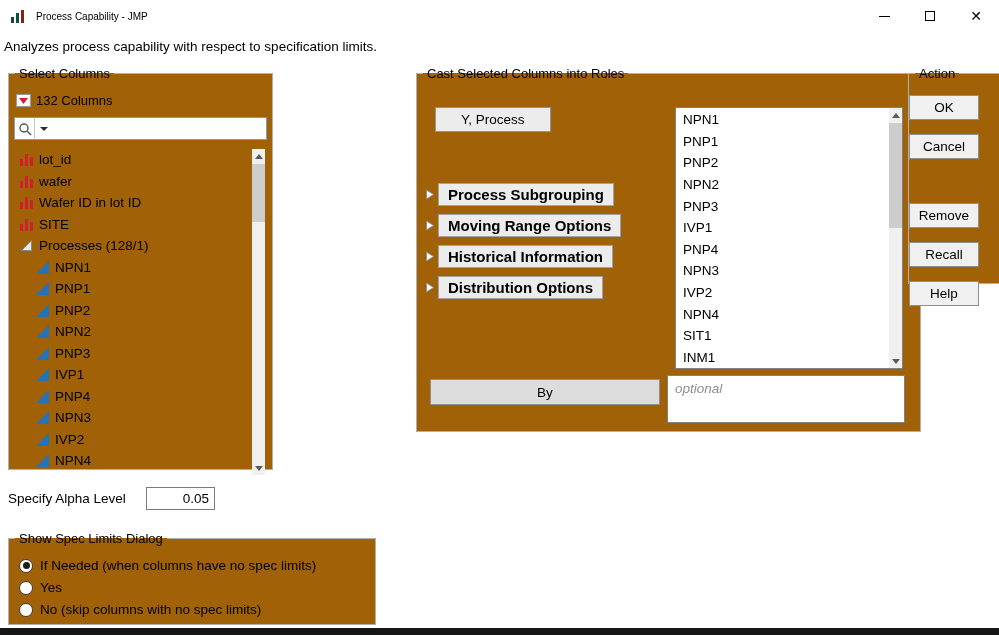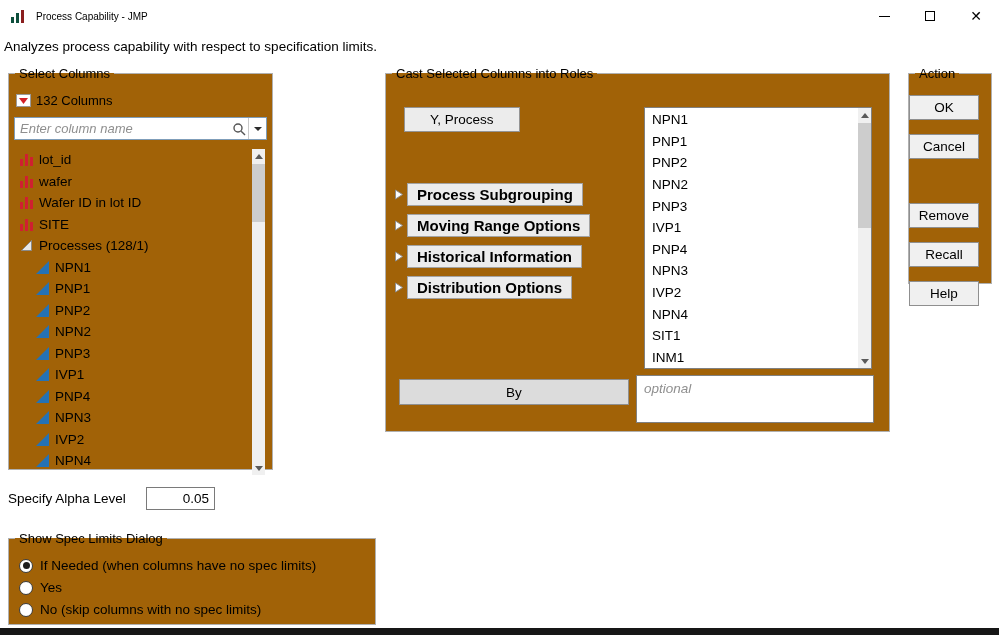--- a/index.html
+++ b/index.html
@@ -21,22 +21,22 @@
   .max-glyph { width: 10px; height: 10px; border: 1px solid #000; background: #fff; }
   .close-glyph { font-size: 14px; line-height: 1; }
 
   .subtitle { position: absolute; left: 4px; top: 39px; font-size: 13.5px; }
 
   
   fieldset { position: absolute; border: 1px solid #b0b0b0; margin: 0; padding: 0; background: #a16207; }
   legend { margin-left: 6px; padding: 0 4px; font-size: 13px; }
 
   #select-columns { left: 8px; top: 66px; width: 265px; height: 404px; }
-  #cast-roles     { left: 385px; top: 66px; width: 505px; height: 366px; }
-  #action-panel   { left: 908px; top: 66px; width: 84px;  height: 218px; }
+  #cast-roles     { left: 416px; top: 66px; width: 505px; height: 366px; }
+  #action-panel   { left: 908px; top: 66px; width: 92px;  height: 218px; }
   #spec-limits    { left: 8px; top: 531px; width: 368px; height: 94px; }
 
   
   .columns-header { position: absolute; left: 7px; top: 12px; display: flex; align-items: center; gap: 5px; }
   .red-triangle-box { display: flex; }
   .search-combo { position: absolute; left: 5px; top: 36px; width: 253px; height: 23px;
     border: 1px solid #7f9db9; background: #fff; display: flex; align-items: center; }
   .search-input { flex: 1; min-width: 0; border: none; outline: none; padding: 0 5px;
     font-family: inherit; font-size: 13px; }
   .search-input::placeholder { color: #8f8f8f; font-style: italic; }
@@ -134,21 +134,20 @@
     <span class="red-triangle-box">
       <svg width="15" height="13" viewBox="0 0 15 13">
         <rect x="0.5" y="0.5" width="14" height="12" fill="#fff" stroke="#9a9a9a"></rect>
         <polygon points="3,4 12,4 7.5,10" fill="#d42127"></polygon>
       </svg>
     </span>
     <span>132 Columns</span>
   </div>
 
   <div class="search-combo">
-    <input class="search-input" placeholder="Enter column name" style="">
     <span class="combo-search">
       <svg width="14" height="14" viewBox="0 0 14 14">
         <circle cx="6" cy="6" r="4" fill="none" stroke="#555" stroke-width="1.4"></circle>
         <line x1="9.2" y1="9.2" x2="13" y2="13" stroke="#555" stroke-width="1.4"></line>
       </svg>
     </span>
     <span class="combo-divider"></span>
     <span class="combo-arrow">
         <span class="tri-dn-sm"></span>
       </span>

